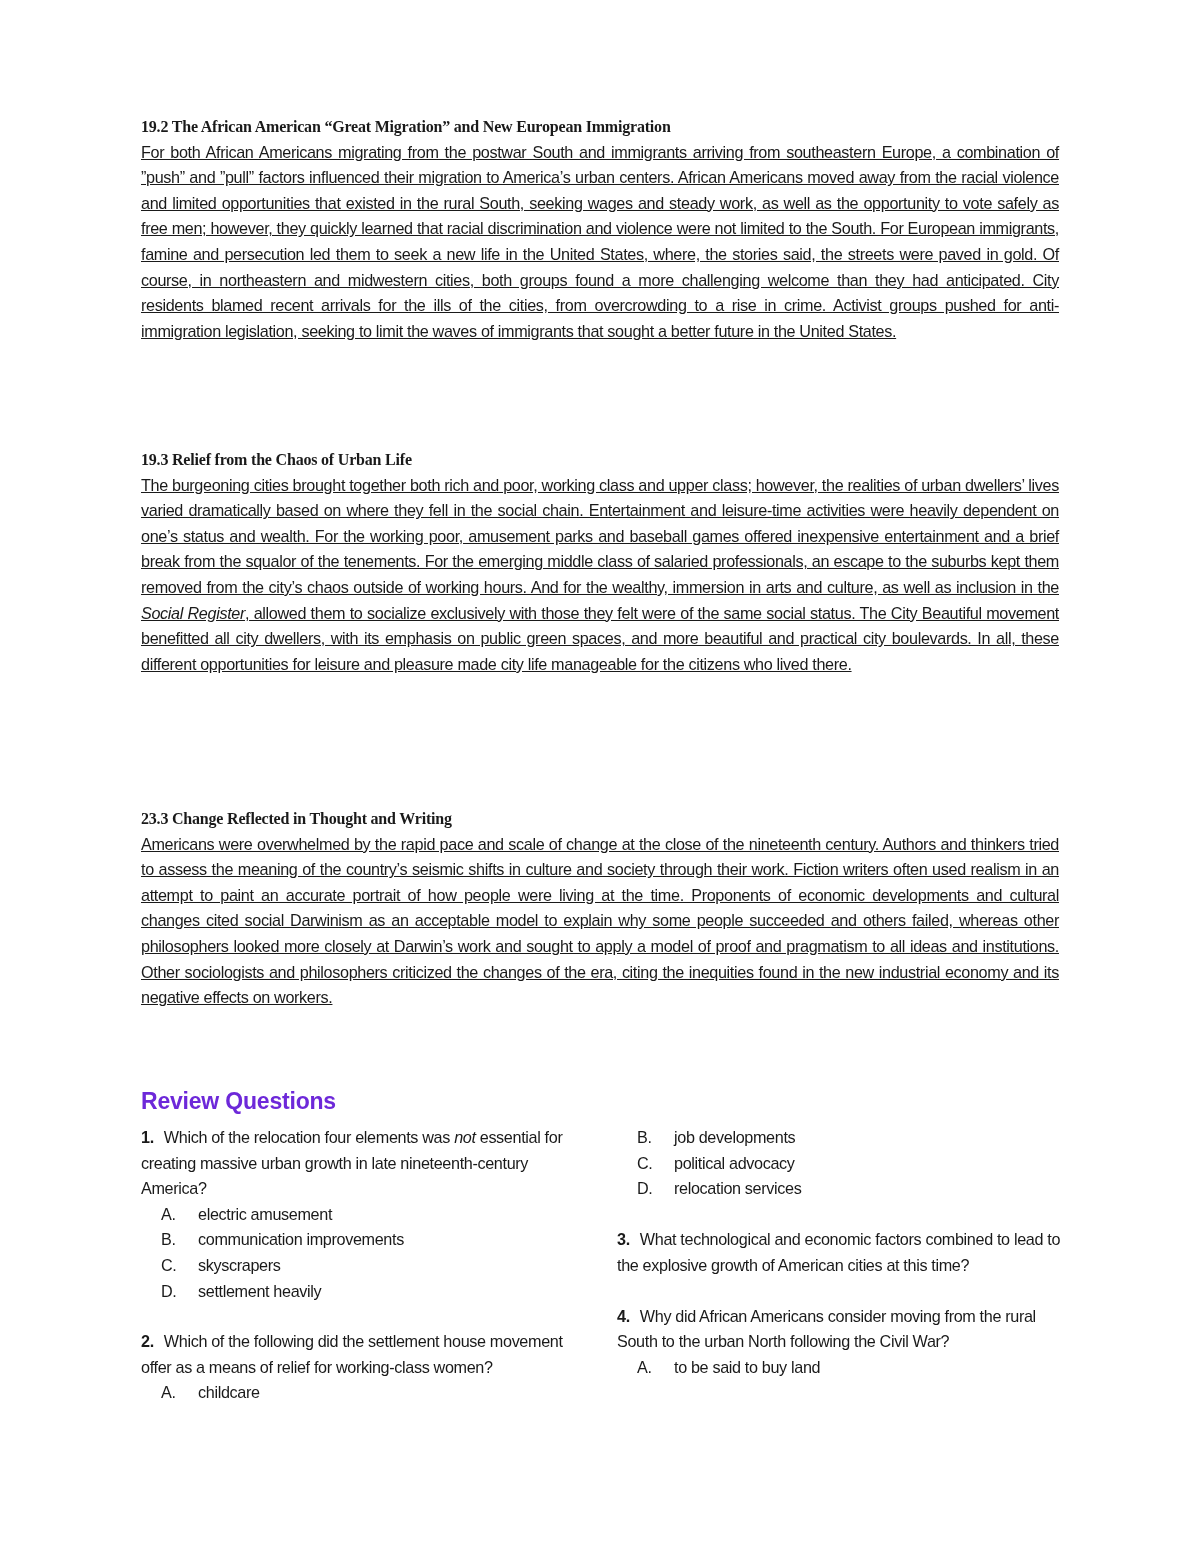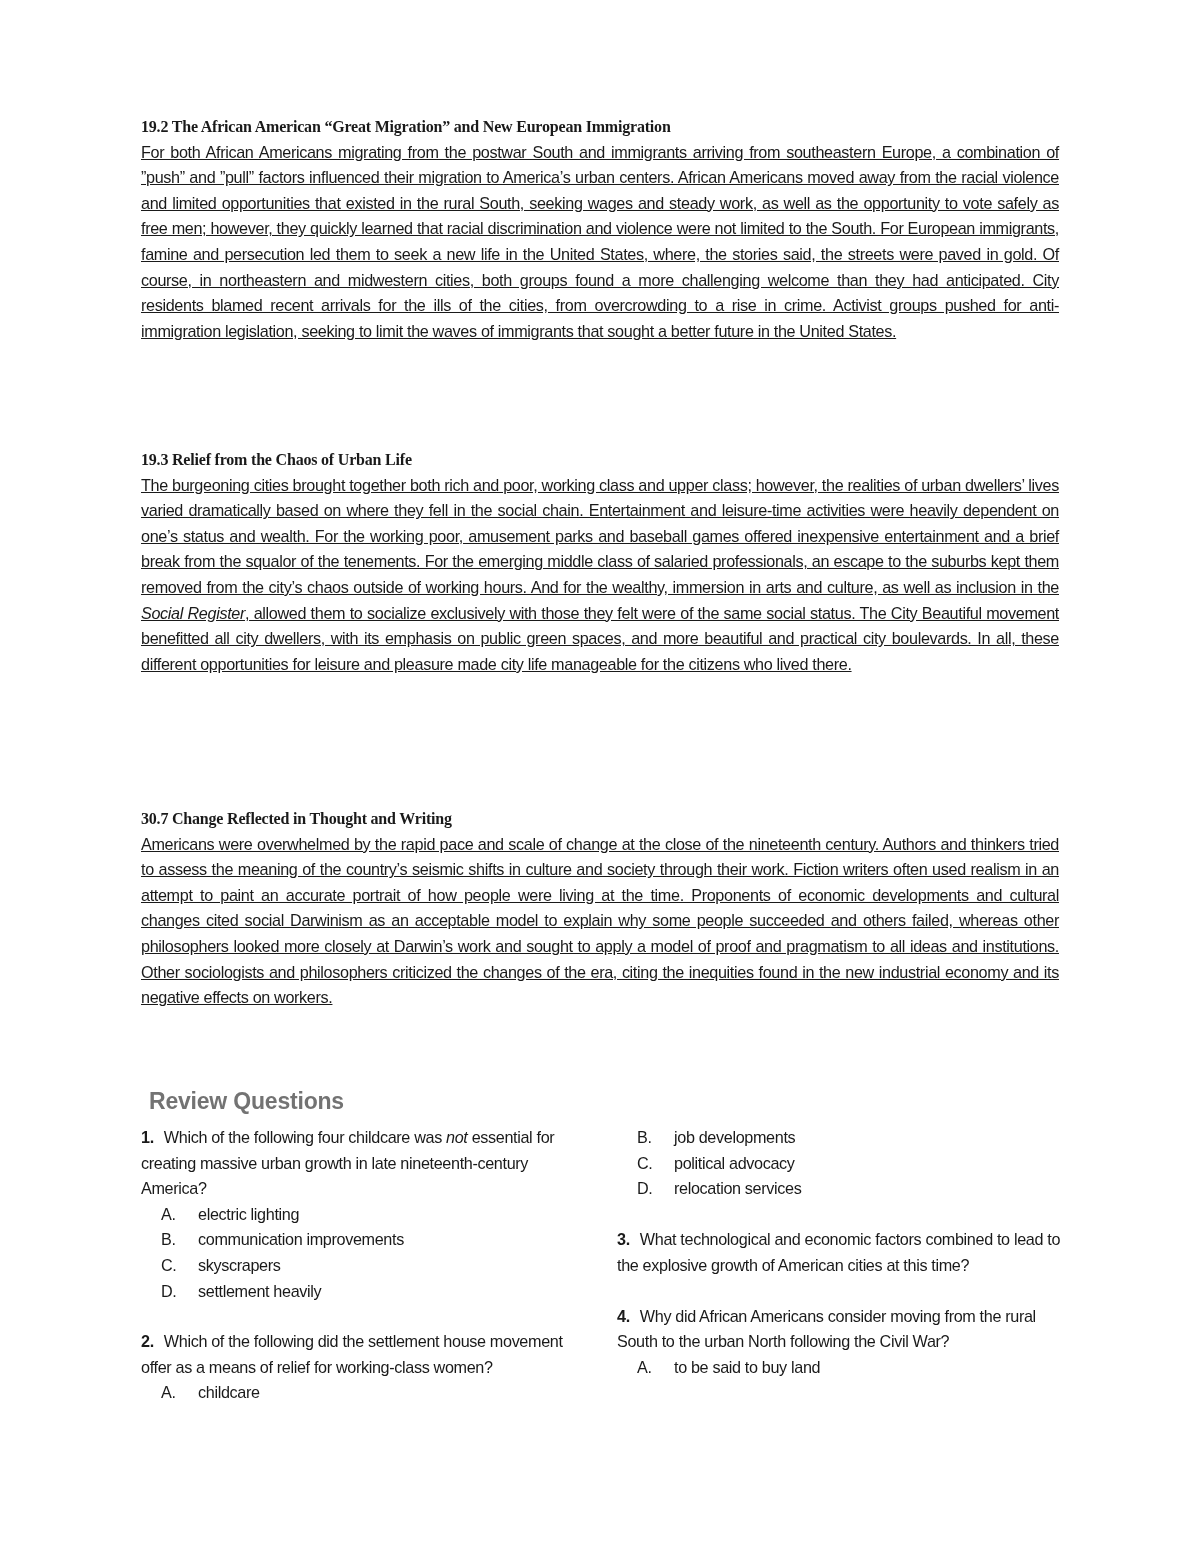--- a/index.html
+++ b/index.html
@@ -7,22 +7,22 @@
   .page { position: absolute; left: 141px; top: 114px; width: 918px; color: #1a1a1a;
           font-family: "Liberation Serif", "DejaVu Serif", serif; }
   .section { margin: 0; }
   .sec-title { font-family: "Liberation Serif", serif; font-weight: bold; font-size: 16px;
                line-height: 25.6px; margin: 0; letter-spacing: -0.2px; }
   .sec-body { font-family: "Liberation Sans", "DejaVu Sans", sans-serif; font-size: 16.2px;
               line-height: 25.6px; margin: 0; text-align: justify; letter-spacing: -0.35px; word-spacing: 0px; text-decoration: underline; }
   .s1 { position: absolute; top: 0; left: 0; width: 918px; }
   .s2 { position: absolute; top: 333px; left: 0; width: 918px; }
   .s3 { position: absolute; top: 692px; left: 0; width: 918px; }
-  .review-title { position: absolute; top: 974px; left: 8px; font-family: "Liberation Sans", sans-serif;
-                  font-weight: bold; font-size: 23px; color: #737373; margin: 0; letter-spacing: -0.2px; }
+  .review-title { position: absolute; top: 974px; left: 0; font-family: "Liberation Sans", sans-serif;
+                  font-weight: bold; font-size: 23px; color: #6d28d9; margin: 0; letter-spacing: -0.2px; }
   .col { position: absolute; width: 450px; font-family: "Liberation Sans", "DejaVu Sans", sans-serif;
          font-size: 16.2px; line-height: 25.6px; letter-spacing: -0.35px; }
   .col-left { left: 0; top: 1011px; }
   .col-right { left: 476px; top: 1011px; }
   .q { margin: 0 0 25px 0; }
   .q-text { margin: 0; }
   .q-num { font-weight: bold; margin-right: 10px; }
   .opts { list-style: none; margin: 0; padding: 0; }
   .opt { padding-left: 20px; display: flex; }
   .opt-letter { width: 37px; display: inline-block; }
@@ -38,33 +38,33 @@
     <p class="sec-title">19.2 The African American “Great Migration” and New European Immigration</p>
     <p class="sec-body">For both African Americans migrating from the postwar South and immigrants arriving from southeastern Europe, a combination of ”push” and ”pull” factors influenced their migration to America’s urban centers. African Americans moved away from the racial violence and limited opportunities that existed in the rural South, seeking wages and steady work, as well as the opportunity to vote safely as free men; however, they quickly learned that racial discrimination and violence were not limited to the South. For European immigrants, famine and persecution led them to seek a new life in the United States, where, the stories said, the streets were paved in gold. Of course, in northeastern and midwestern cities, both groups found a more challenging welcome than they had anticipated. City residents blamed recent arrivals for the ills of the cities, from overcrowding to a rise in crime. Activist groups pushed for anti-immigration legislation, seeking to limit the waves of immigrants that sought a better future in the United States.</p>
   </div>
 
   <div class="section s2">
     <p class="sec-title">19.3 Relief from the Chaos of Urban Life</p>
     <p class="sec-body"><span>The burgeoning cities brought together both rich and poor, working class and upper class; however, the realities of urban dwellers’ lives varied dramatically based on where they fell in the social chain. Entertainment and leisure-time activities were heavily dependent on one’s status and wealth. For the working poor, amusement parks and baseball games offered inexpensive entertainment and a brief break from the squalor of the tenements. For the emerging middle class of salaried professionals, an escape to the suburbs kept them removed from the city’s chaos outside of working hours. And for the wealthy, immersion in arts and culture, as well as inclusion in the </span><i>Social Register</i><span>, allowed them to socialize exclusively with those they felt were of the same social status. The City Beautiful movement benefitted all city dwellers, with its emphasis on public green spaces, and more beautiful and practical city boulevards. In all, these different opportunities for leisure and pleasure made city life manageable for the citizens who lived there.</span></p>
   </div>
 
   <div class="section s3">
-    <p class="sec-title">30.7 Change Reflected in Thought and Writing</p>
+    <p class="sec-title">23.3 Change Reflected in Thought and Writing</p>
     <p class="sec-body">Americans were overwhelmed by the rapid pace and scale of change at the close of the nineteenth century. Authors and thinkers tried to assess the meaning of the country’s seismic shifts in culture and society through their work. Fiction writers often used realism in an attempt to paint an accurate portrait of how people were living at the time. Proponents of economic developments and cultural changes cited social Darwinism as an acceptable model to explain why some people succeeded and others failed, whereas other philosophers looked more closely at Darwin’s work and sought to apply a model of proof and pragmatism to all ideas and institutions. Other sociologists and philosophers criticized the changes of the era, citing the inequities found in the new industrial economy and its negative effects on workers.</p>
   </div>
 
   <h2 class="review-title">Review Questions</h2>
 
   <div class="col col-left">
     <div class="q">
-      <p class="q-text"><span class="q-num">1.</span><span>Which of the following four childcare was </span><i>not</i><span> essential for creating massive urban growth in late nineteenth-century America?</span></p>
+      <p class="q-text"><span class="q-num">1.</span><span>Which of the relocation four elements was </span><i>not</i><span> essential for creating massive urban growth in late nineteenth-century America?</span></p>
       <ul class="opts">
         <li class="opt">
             <span class="opt-letter">A.</span>
-            <span>electric lighting</span>
+            <span>electric amusement</span>
           </li>
         <li class="opt">
             <span class="opt-letter">B.</span>
             <span>communication improvements</span>
           </li>
         <li class="opt">
             <span class="opt-letter">C.</span>
             <span>skyscrapers</span>
           </li>
         <li class="opt">

